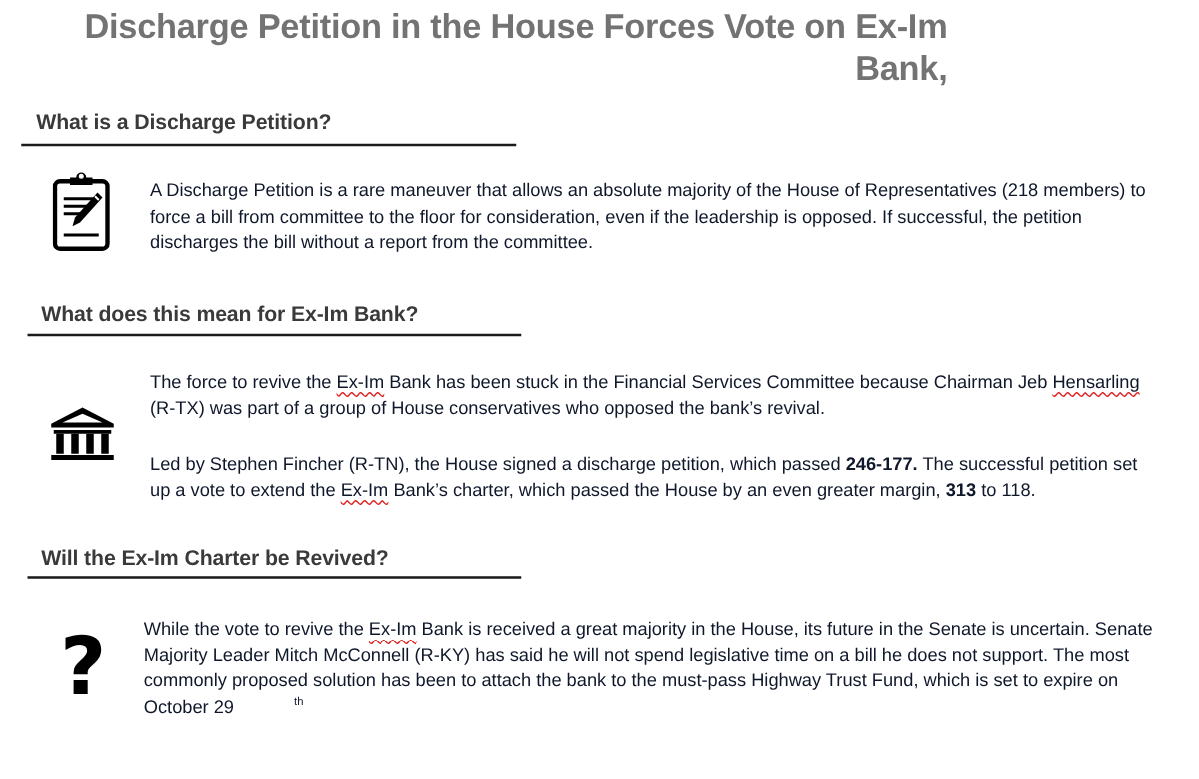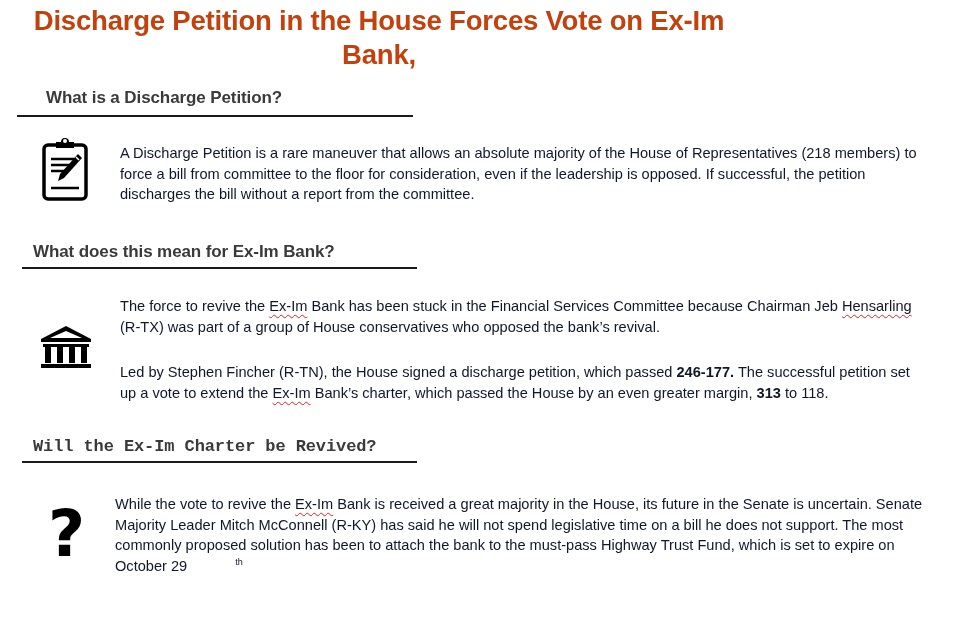--- a/index.html
+++ b/index.html
@@ -13,26 +13,26 @@
     position: relative;
     overflow: hidden;
     font-family: "Liberation Sans", "DejaVu Sans", sans-serif;
     color: #000;
   }
   .title {
     position: absolute;
     left: 0;
     top: 4px;
     width: 758px;
-    text-align: center;
+    text-align: right;
     font-weight: bold;
     font-size: 27.5px;
     line-height: 34px;
     letter-spacing: -0.2px;
-    color: #c2410c;
+    color: #737373;
   }
   .title .line { display: block; }
 
   .section-heading {
     position: absolute;
     font-weight: bold;
     font-size: 17px;
     line-height: 22px;
     color: #3a3a3a;
     letter-spacing: -0.1px;
@@ -70,21 +70,21 @@
     color: #000;
   }
 </style>
 </head>
 <body>
 
 <div class="title">
   <span class="line">Discharge Petition in the House Forces Vote on Ex-Im Bank,</span>
 </div>
 
-<div class="section-heading" style="left:46px; top:87px;">What is a Discharge Petition?</div>
+<div class="section-heading" style="left:29px; top:87px;">What is a Discharge Petition?</div>
 <div class="rule" style="left:17px; top:115px; width:396px;"></div>
 
 <svg class="icon" style="left:42px; top:137px;" width="46" height="64" viewBox="0 0 46 64">
   <rect x="2" y="8" width="42" height="54" rx="4" ry="4" fill="none" stroke="#000" stroke-width="3.5"></rect>
   <path d="M14 8 L14 5 L19 5 A4 4 0 0 1 27 5 L32 5 L32 11 L14 11 Z" fill="#000"></path>
   <circle cx="23" cy="4" r="2" fill="#fff"></circle>
   <line x1="9" y1="22" x2="33" y2="22" stroke="#000" stroke-width="2.5"></line>
   <line x1="9" y1="28" x2="28" y2="28" stroke="#000" stroke-width="2.5"></line>
   <line x1="9" y1="34" x2="23" y2="34" stroke="#000" stroke-width="2.5"></line>
   <line x1="9" y1="51" x2="37" y2="51" stroke="#000" stroke-width="2.5"></line>
@@ -108,20 +108,20 @@
   <rect x="29" y="22" width="6" height="16" fill="#000"></rect>
   <rect x="41" y="22" width="6" height="16" fill="#000"></rect>
   <rect x="1" y="39" width="50" height="4" fill="#000"></rect>
 </svg>
 
 <div class="para" style="left:120px; top:296px; width:810px;">
   <p><span>The force to revive the </span><span class="spell">Ex-Im</span><span> Bank has been stuck in the Financial Services Committee because Chairman Jeb </span><span class="spell">Hensarling</span><span> (R-TX) was part of a group of House conservatives who opposed the bank’s revival.</span></p>
   <p><span>Led by Stephen Fincher (R-TN), the House signed a discharge petition, which passed </span><b>246-177.</b><span> The successful petition set up a vote to extend the </span><span class="spell">Ex-Im</span><span> Bank’s charter, which passed the House by an even greater margin, </span><b>313</b><span> to 118.</span></p>
 </div>
 
-<div class="section-heading" style="left:33px; top:436px;font-family:Liberation Mono, monospace;">Will the Ex-Im Charter be Revived?</div>
+<div class="section-heading" style="left:33px; top:436px;">Will the Ex-Im Charter be Revived?</div>
 <div class="rule" style="left:22px; top:461px; width:395px;"></div>
 
 <div class="q-icon" style="left:48px; top:502px;">?</div>
 
 <div class="para" style="left:115px; top:494px; width:810px;">
   <p><span>While the vote to revive the </span><span class="spell">Ex-Im</span><span> Bank is received a great majority in the House, its future in the Senate is uncertain. Senate Majority Leader Mitch McConnell (R-KY) has said he will not spend legislative time on a bill he does not support. The most commonly proposed solution has been to attach the bank to the must-pass Highway Trust Fund, which is set to expire on October 29</span><sup>th</sup></p>
 </div>
 
 </body></html>

